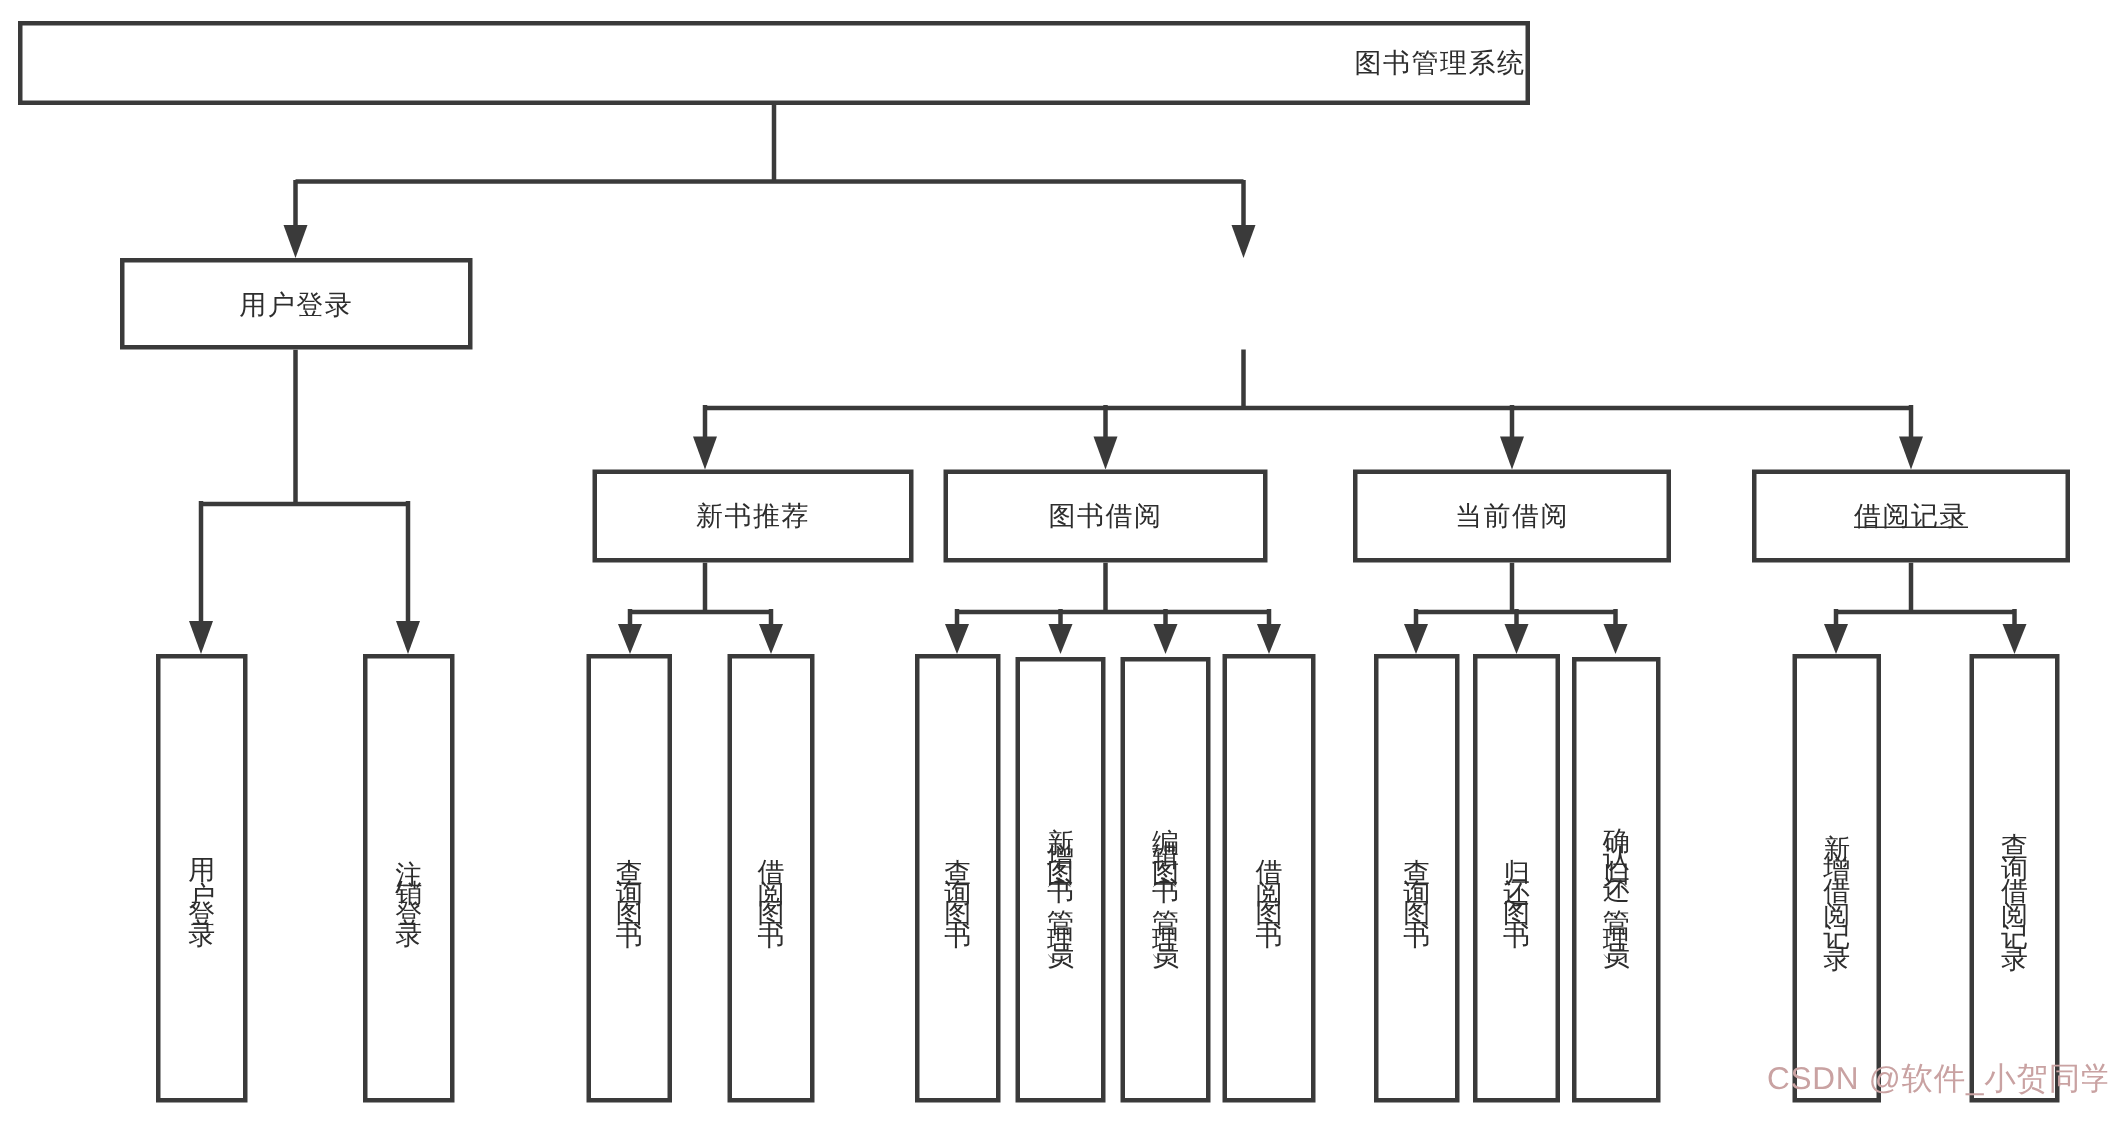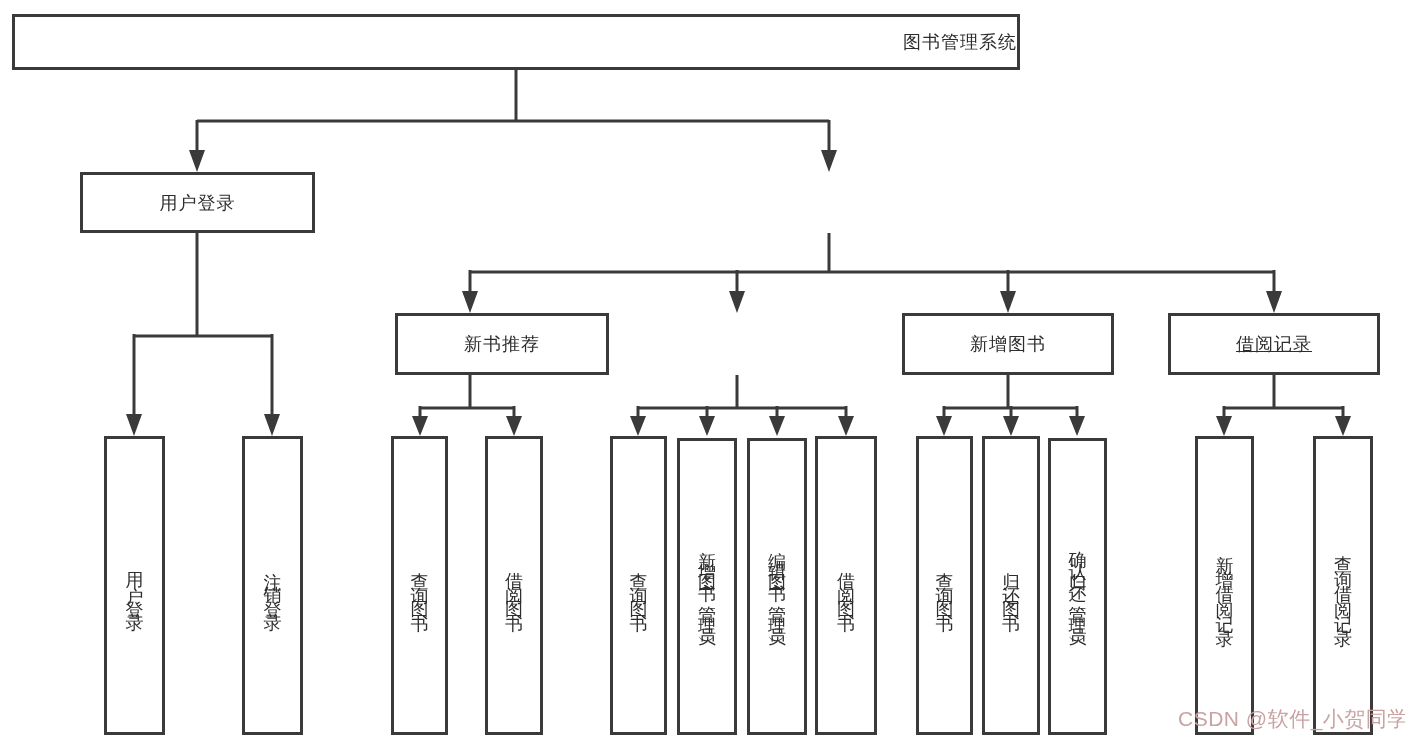--- a/index.html
+++ b/index.html
@@ -124,22 +124,25 @@
     <span class="hlabel">图书管理系统</span>
   </div>
 
   <div class="box" style="left:80px;top:172px;width:235px;height:61px;">
     <span class="hlabel">用户登录</span>
   </div>
 
   <div class="box" style="left:363px;top:313px;width:214px;height:62px;margin-left:32px;">
     <span class="hlabel">新书推荐</span>
   </div>
+  <div class="box" style="left:629px;top:313px;width:216px;height:62px;">
+    <span class="hlabel">图书借阅</span>
+  </div>
   <div class="box" style="left:902px;top:313px;width:212px;height:62px;">
-    <span class="hlabel">新增图书</span>
+    <span class="hlabel">当前借阅</span>
   </div>
   <div class="box" style="left:1168px;top:313px;width:212px;height:62px;text-decoration:underline;">
     <span class="hlabel">借阅记录</span>
   </div>
 
   <div class="box vbox" style="left:104px;top:436px;width:61px;height:299px;">
     <span class="vlabel">用户登录</span>
   </div>
   <div class="box vbox" style="left:242px;top:436px;width:61px;height:299px;">
     <span class="vlabel">注销登录</span>

